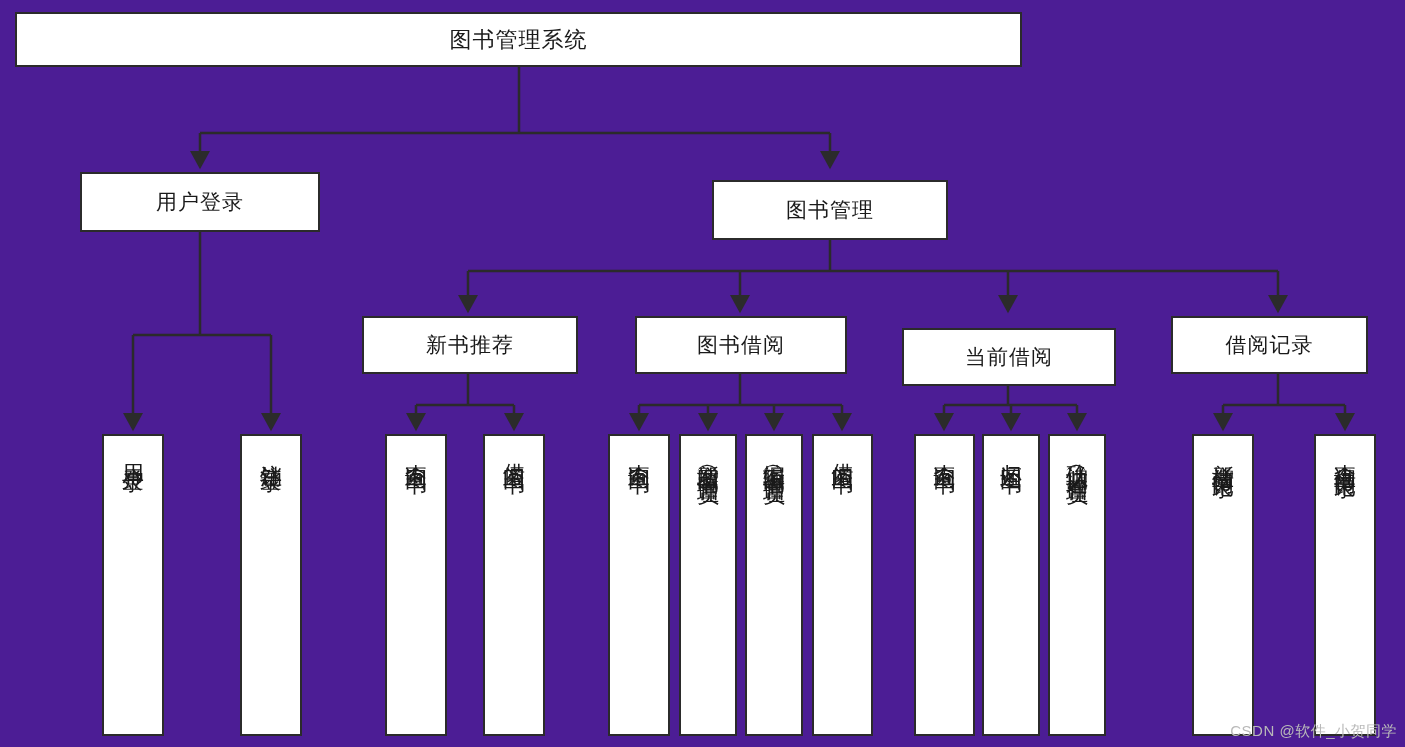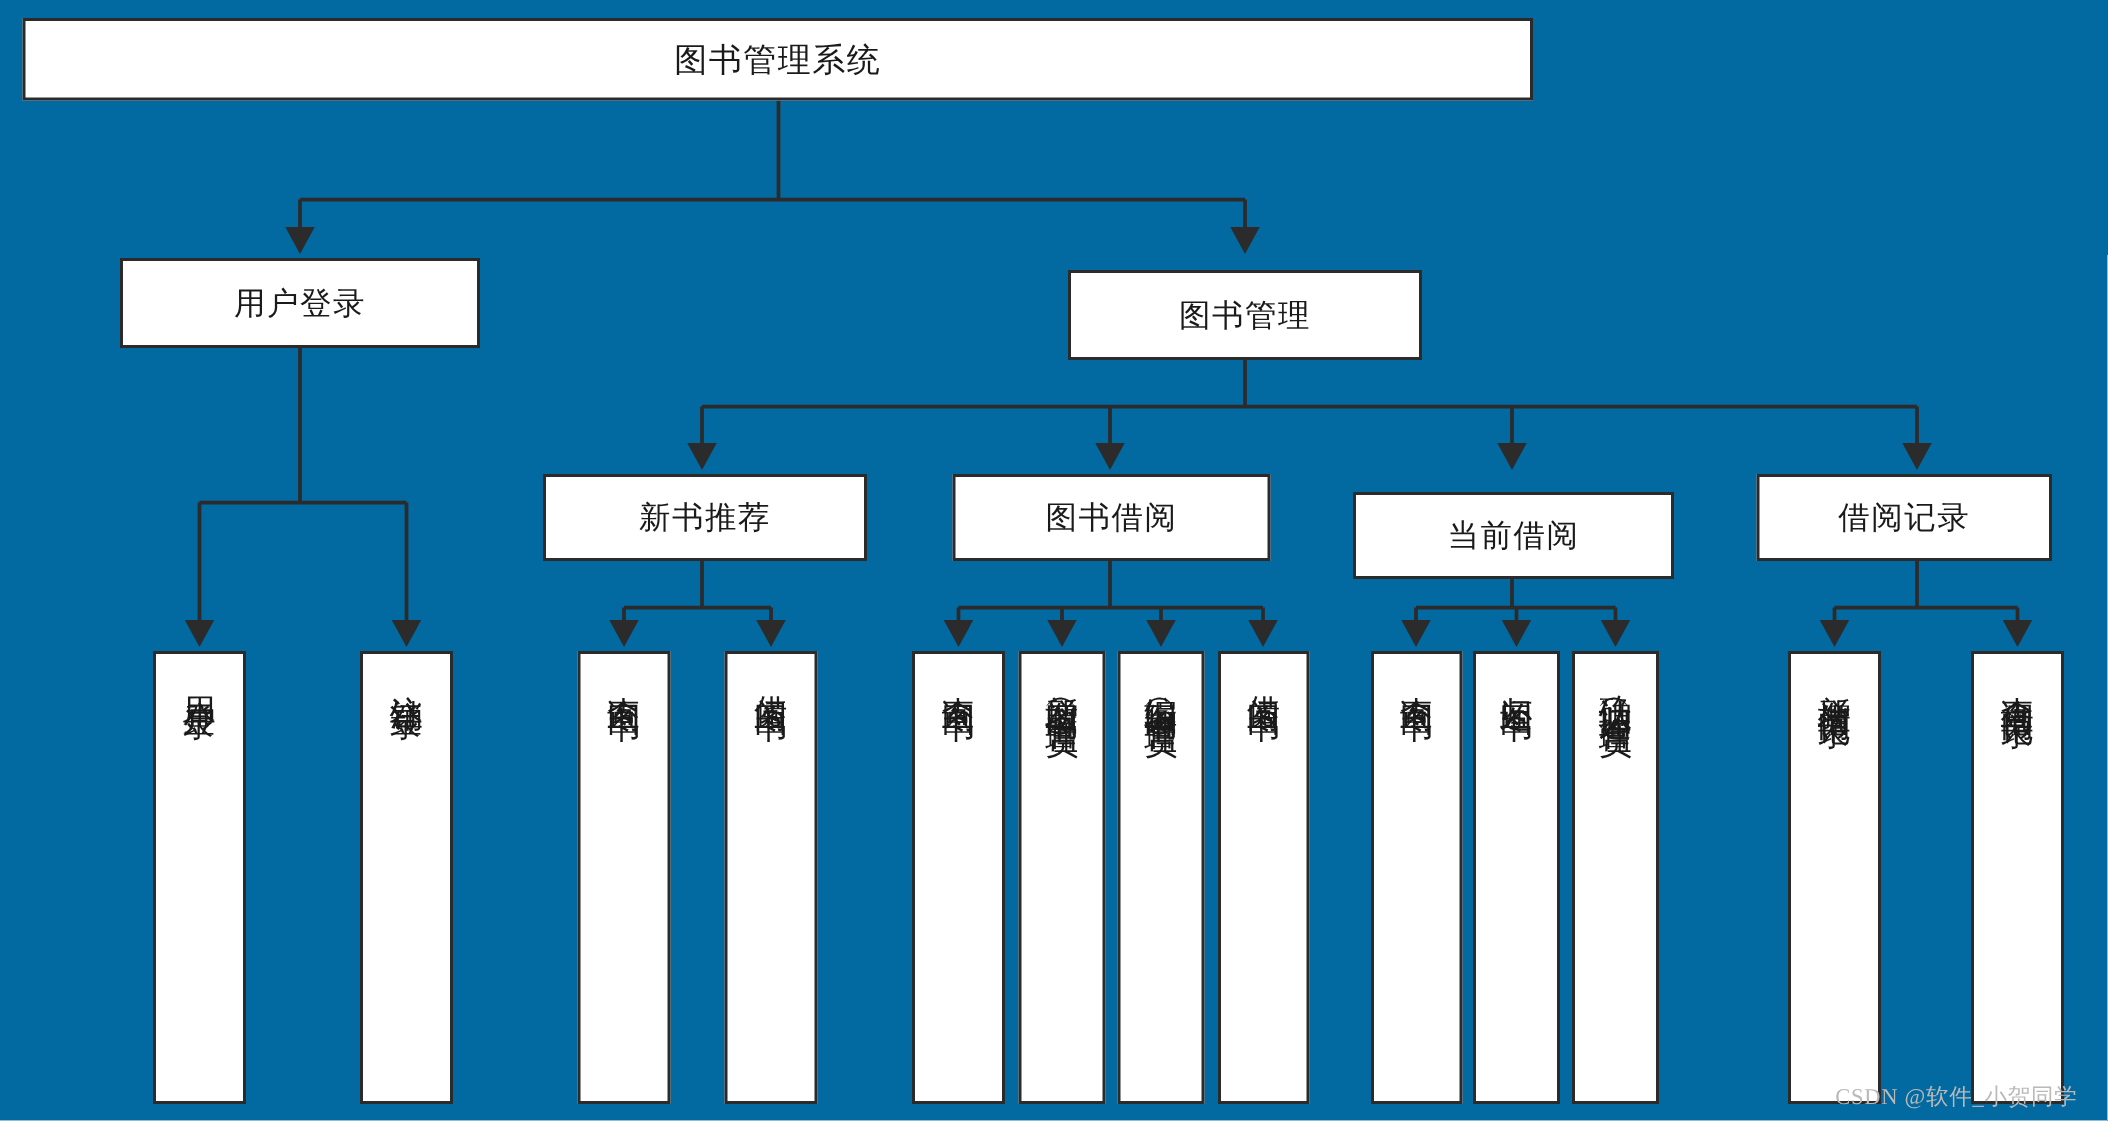--- a/index.html
+++ b/index.html
@@ -4,21 +4,21 @@
 <style>
   html, body {
     margin: 0;
     padding: 0;
     background: #ffffff;
   }
   #canvas {
     position: relative;
     width: 1405px;
     height: 747px;
-    background: #0369a1;
+    background: #4c1d95;
     font-family: "Liberation Sans", "DejaVu Sans", sans-serif;
     overflow: hidden;
   }
   svg.edges {
     position: absolute;
     left: 0;
     top: 0;
     width: 1405px;
     height: 747px;
     pointer-events: none;
@@ -50,27 +50,26 @@
     font-size: 22px;
     line-height: 1.08;
     letter-spacing: 3px;
     white-space: nowrap;
   }
   #title-node {
     font-size: 22px;
   }
   #watermark {
     position: absolute;
-    right: 20px;
+    right: 8px;
     bottom: 6px;
     font-size: 15px;
     color: #b9b9b9;
     letter-spacing: 0.5px;
     white-space: nowrap;
-    font-family: Liberation Serif, serif;
   }
 </style>
 </head>
 <body>
 
 <div id="canvas">
 
   <svg class="edges" viewBox="0 0 1405 747">
     <defs>
       <marker id="arrow" viewBox="0 0 12 12" refX="9" refY="6" markerWidth="8" markerHeight="8" orient="auto-start-reverse">

